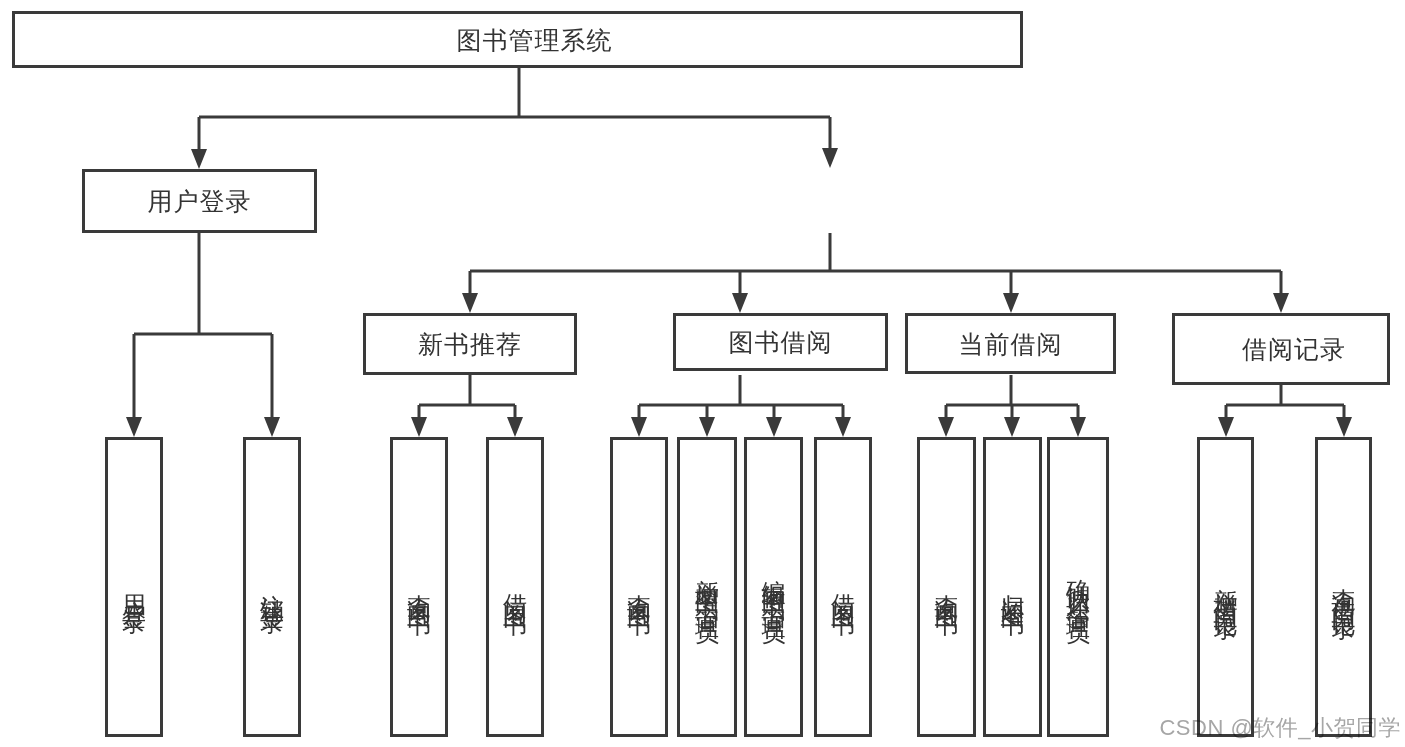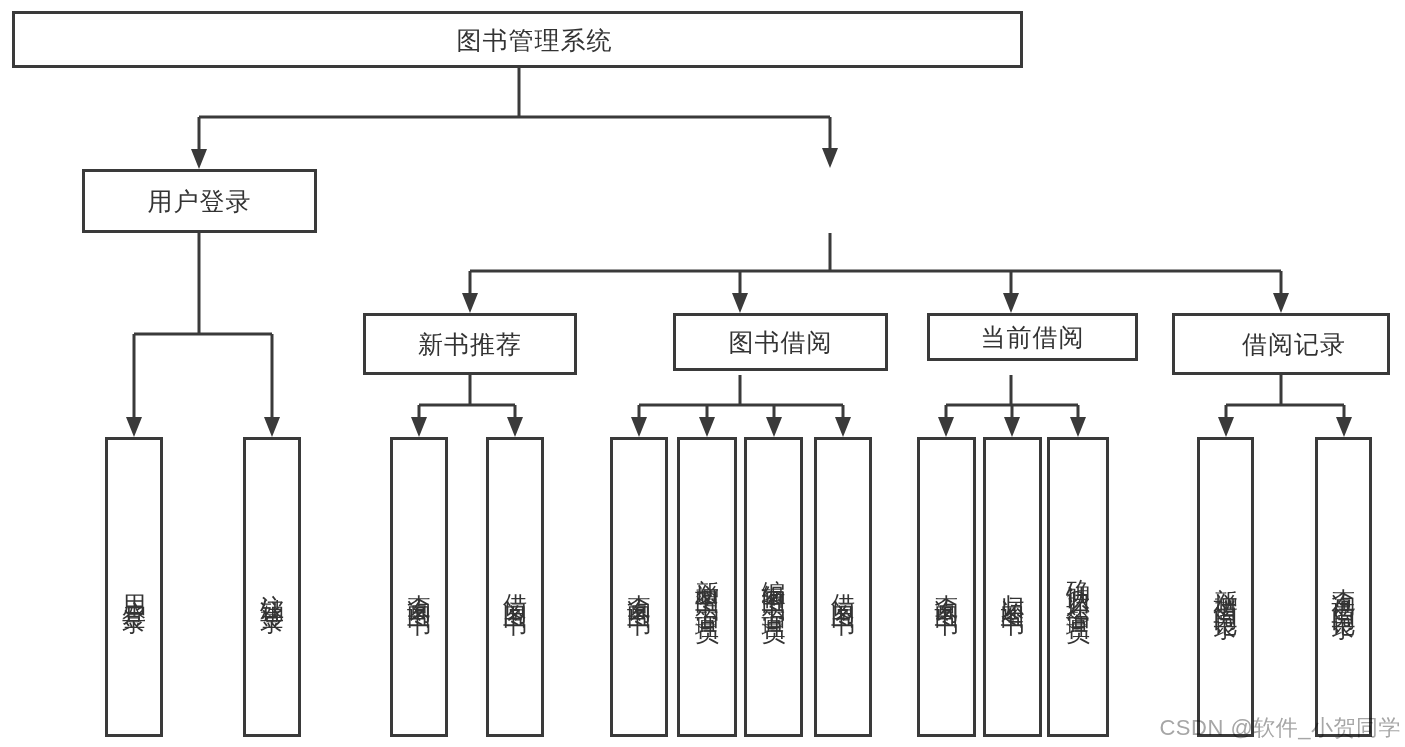--- a/index.html
+++ b/index.html
@@ -100,24 +100,24 @@
   <div class="box" style="left:82px; top:169px; width:235px; height:64px;">
     <span class="h-label">用户登录</span>
   </div>
 
   <div class="box" style="left:363px; top:313px; width:214px; height:62px;">
     <span class="h-label">新书推荐</span>
   </div>
   <div class="box" style="left:633px; top:313px; width:215px; height:58px;margin-left:40px;">
     <span class="h-label">图书借阅</span>
   </div>
-  <div class="box" style="left:905px; top:313px; width:211px; height:48px;margin-left:22px;">
+  <div class="box" style="left:905px; top:313px; width:211px; height:61px;">
     <span class="h-label">当前借阅</span>
   </div>
-  <div class="box" style="left:1172px; top:313px; width:218px; height:62px;padding-left:26px;">
+  <div class="box" style="left:1172px; top:313px; width:218px; height:72px;padding-left:26px;">
     <span class="h-label">借阅记录</span>
   </div>
 
   <div class="box leaf" style="left:105px; width:58px;">
     <span class="v-label">用户登录</span>
   </div>
   <div class="box leaf" style="left:243px; width:58px;">
     <span class="v-label">注销登录</span>
   </div>
   <div class="box leaf" style="left:390px; width:58px;">

